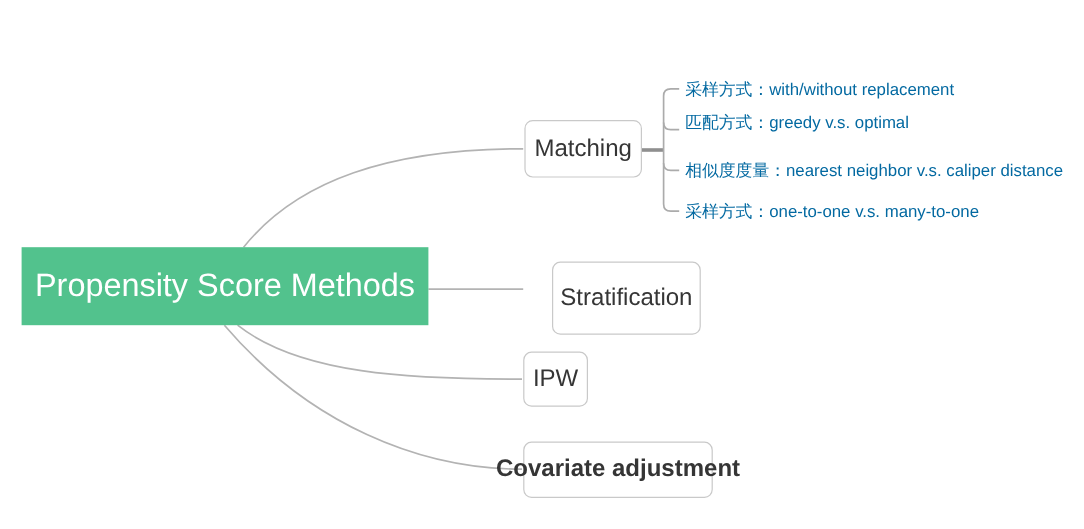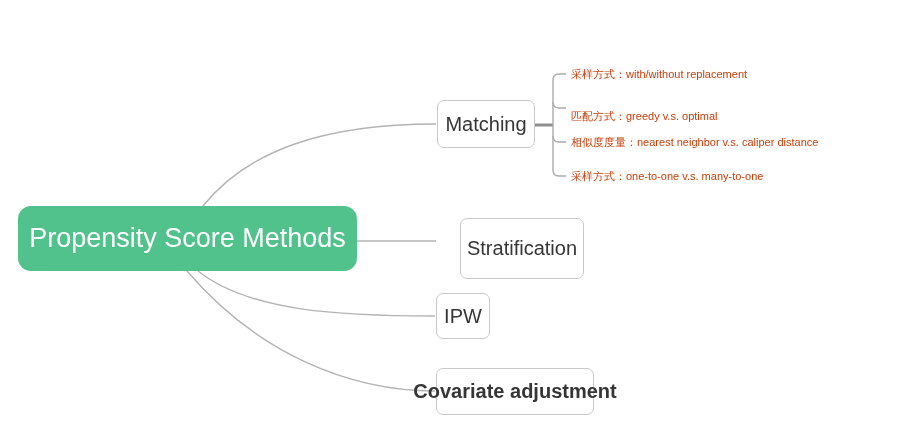--- a/index.html
+++ b/index.html
@@ -10,42 +10,42 @@
     overflow:hidden;
     font-family:"Liberation Sans","DejaVu Sans",sans-serif;
   }
   .links{position:absolute;left:0;top:0;width:903px;height:441px;}
   .links path{fill:none;}
   .curve{stroke:#b3b3b3;stroke-width:1.4px;}
   .trunk{stroke:#ababab;stroke-width:1.4px;}
   .thick{stroke:#8f8f8f;stroke-width:3px;}
   .root-node{
     position:absolute;left:18px;top:206px;width:339px;height:65px;
-    border-radius:13px;
+    border-radius:0;
     display:flex;align-items:center;justify-content:center;
     color:#ffffff;font-size:27px;white-space:nowrap;
     box-sizing:border-box;
   }
   .topic{
     position:absolute;background:#ffffff;
     border:1px solid #c9c9c9;border-radius:7px;
     display:flex;align-items:center;justify-content:center;
     color:#353535;font-size:20px;white-space:nowrap;
     box-sizing:border-box;
   }
   .topic-matching{left:437px;top:100px;width:98px;height:48px;}
   .topic-stratification{left:460px;top:218px;width:124px;height:61px;}
   .topic-ipw{left:436px;top:293px;width:54px;height:46px;}
   .topic-covariate{left:436px;top:368px;width:158px;height:47px;font-weight:bold;}
   .leaf{
     position:absolute;left:571px;height:20px;line-height:20px;
-    color:#c2410c;font-size:11px;white-space:nowrap;
+    color:#0369a1;font-size:14px;white-space:nowrap;
   }
   .leaf-1{top:64px;}
-  .leaf-2{top:106px;}
+  .leaf-2{top:92px;}
   .leaf-3{top:132px;text-align:center;}
   .leaf-4{top:166px;}
 </style>
 </head>
 <body>
 
 <div class="canvas">
 
   <svg class="links" viewBox="0 0 903 441">
     <path class="curve" d="M 203 206 C 248 150, 325 124, 436 124"></path>

